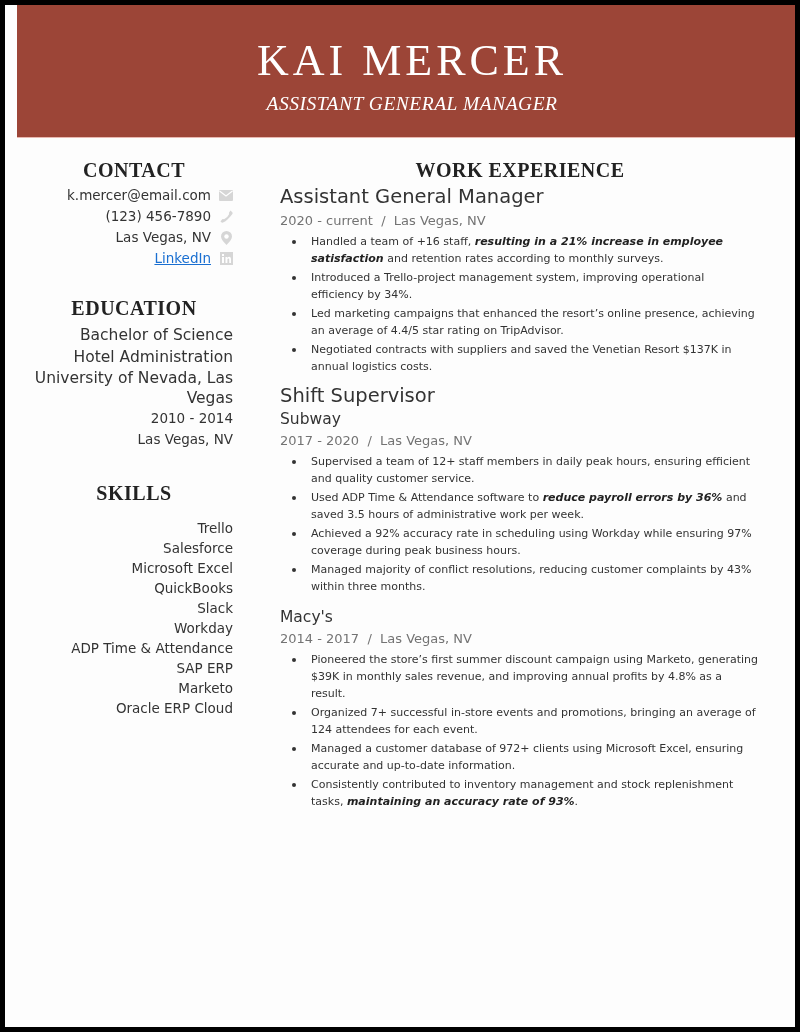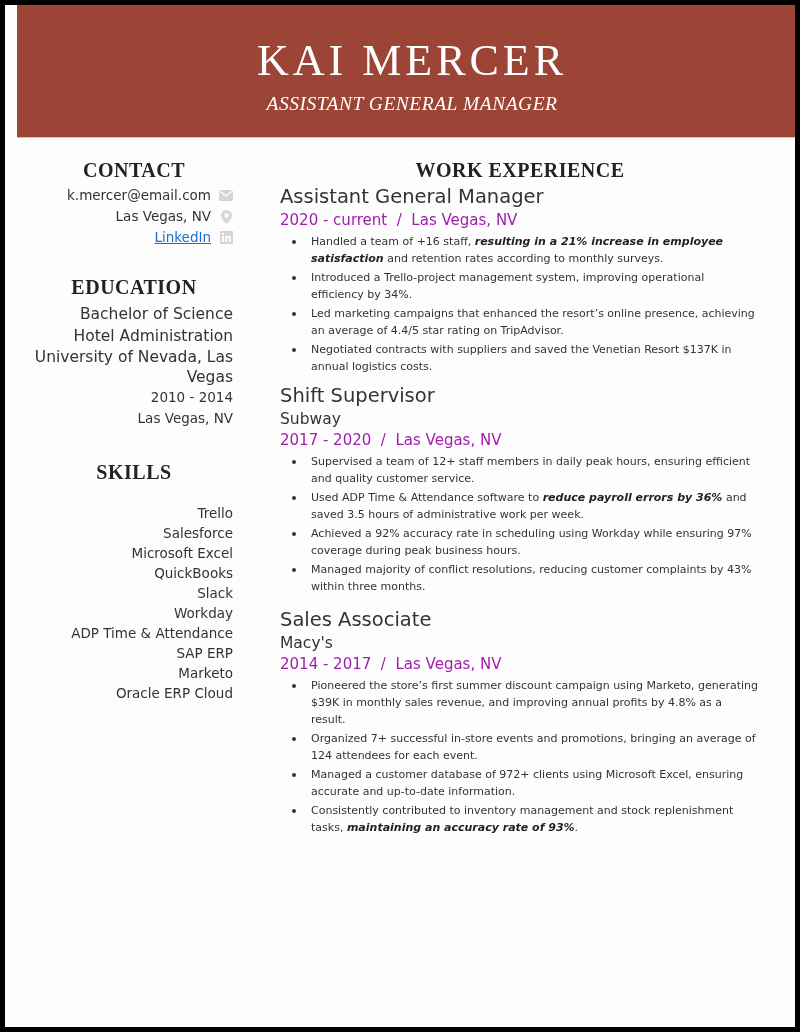--- a/index.html
+++ b/index.html
@@ -47,21 +47,21 @@
   .contact-row a { color: #1a6fd1; text-decoration: underline; }
   .edu-line { font-size: 15.5px; line-height: 21px; color: #333; }
   .edu-small { font-size: 13.5px; line-height: 21px; color: #333; }
   .skill { font-size: 13.5px; line-height: 20px; color: #333; }
   .main {
     position: absolute; left: 275px; top: 152px; width: 480px;
     font-family: "DejaVu Sans", "Liberation Sans", sans-serif; color: #333;
   }
   .job-title { font-size: 19.5px; line-height: 26px; color: #333; }
   .company { font-size: 15.5px; line-height: 21px; color: #333; }
-  .dates { font-size: 15px; line-height: 21px; color: #a21caf; }
+  .dates { font-size: 13px; line-height: 21px; color: #737373; }
   ul.bullets { list-style: none; margin: 2px 0 0 0; padding: 0; }
   ul.bullets li {
     position: relative; padding-left: 31px; font-size: 11px;
     line-height: 17px; margin-bottom: 2px; color: #333;
   }
   ul.bullets li::before {
     content: ""; position: absolute; left: 12px; top: 7px;
     width: 4px; height: 4px; border-radius: 50%; background: #333;
   }
   ul.bullets li b { font-weight: bold; font-style: italic; color: #222; }
@@ -84,20 +84,28 @@
       <div class="contact-row">
         <span>k.mercer@email.com</span>
         <span class="icon">
           <svg width="14" height="11" viewBox="0 0 14 11">
               <rect x="0" y="0" width="14" height="11" rx="1" fill="#d6d6d6"></rect>
               <path d="M0.5 1 L7 6 L13.5 1" stroke="#fff" stroke-width="1.2" fill="none"></path>
             </svg>
         </span>
       </div>
       <div class="contact-row">
+        <span>(123) 456-7890</span>
+        <span class="icon">
+          <svg width="13" height="13" viewBox="0 0 13 13">
+              <path d="M10.5 0.5 L12.5 2.5 Q13 3.5 12 4.5 Q7 11 3 12.5 Q1.5 13 0.5 11.5 L2.2 9.3 Q3 8.6 4 9.3 Q8 7 9.2 4 Q8.5 3 9.3 2.2 Z" fill="#d6d6d6"></path>
+            </svg>
+        </span>
+      </div>
+      <div class="contact-row">
         <span>Las Vegas, NV</span>
         <span class="icon">
           <svg width="11" height="14" viewBox="0 0 11 14">
               <path d="M5.5 0 A5.5 5.5 0 0 1 11 5.5 Q11 8.5 5.5 14 Q0 8.5 0 5.5 A5.5 5.5 0 0 1 5.5 0 Z" fill="#d6d6d6"></path>
               <circle cx="5.5" cy="5.5" r="2.2" fill="#fff"></circle>
             </svg>
         </span>
       </div>
       <div class="contact-row">
         <a href="#">LinkedIn</a>
@@ -115,21 +123,21 @@
     <div style="margin-top:26px;">
       <div class="sec-head" style="margin-bottom:3px;">EDUCATION</div>
       <div class="edu-line" style="line-height:22px;">Bachelor of Science</div>
       <div class="edu-line" style="line-height:22px;">Hotel Administration</div>
       <div class="edu-line" style="line-height:20px; margin-left:-20px;">University of Nevada, Las Vegas</div>
       <div class="edu-small">2010 - 2014</div>
       <div class="edu-small">Las Vegas, NV</div>
     </div>
 
     <div style="margin-top:30px;">
-      <div class="sec-head" style="margin-bottom:18px;">SKILLS</div>
+      <div class="sec-head" style="margin-bottom:12px;">SKILLS</div>
       <div class="skill">Trello</div>
       <div class="skill">Salesforce</div>
       <div class="skill">Microsoft Excel</div>
       <div class="skill">QuickBooks</div>
       <div class="skill">Slack</div>
       <div class="skill">Workday</div>
       <div class="skill">ADP Time &amp; Attendance</div>
       <div class="skill">SAP ERP</div>
       <div class="skill">Marketo</div>
       <div class="skill">Oracle ERP Cloud</div>
@@ -156,21 +164,20 @@
       <div class="dates" style="white-space:pre;">2017 - 2020  /  Las Vegas, NV</div>
       <ul class="bullets">
         <li><span>Supervised a team of 12+ staff members in daily peak hours, ensuring efficient and quality customer service.</span></li>
         <li><span>Used ADP Time &amp; Attendance software to </span><b>reduce payroll errors by 36%</b><span> and saved 3.5 hours of administrative work per week.</span></li>
         <li><span>Achieved a 92% accuracy rate in scheduling using Workday while ensuring 97% coverage during peak business hours.</span></li>
         <li><span>Managed majority of conflict resolutions, reducing customer complaints by 43% within three months.</span></li>
       </ul>
     </div>
 
     <div class="job" style="margin-top:12px;">
-      <div class="job-title">Sales Associate</div>
       <div class="company">Macy's</div>
       <div class="dates" style="white-space:pre;">2014 - 2017  /  Las Vegas, NV</div>
       <ul class="bullets">
         <li><span>Pioneered the store’s first summer discount campaign using Marketo, generating $39K in monthly sales revenue, and improving annual profits by 4.8% as a result.</span></li>
         <li><span>Organized 7+ successful in-store events and promotions, bringing an average of 124 attendees for each event.</span></li>
         <li><span>Managed a customer database of 972+ clients using Microsoft Excel, ensuring accurate and up-to-date information.</span></li>
         <li><span>Consistently contributed to inventory management and stock replenishment tasks, </span><b>maintaining an accuracy rate of 93%</b><span>.</span></li>
       </ul>
     </div>
   </div>

